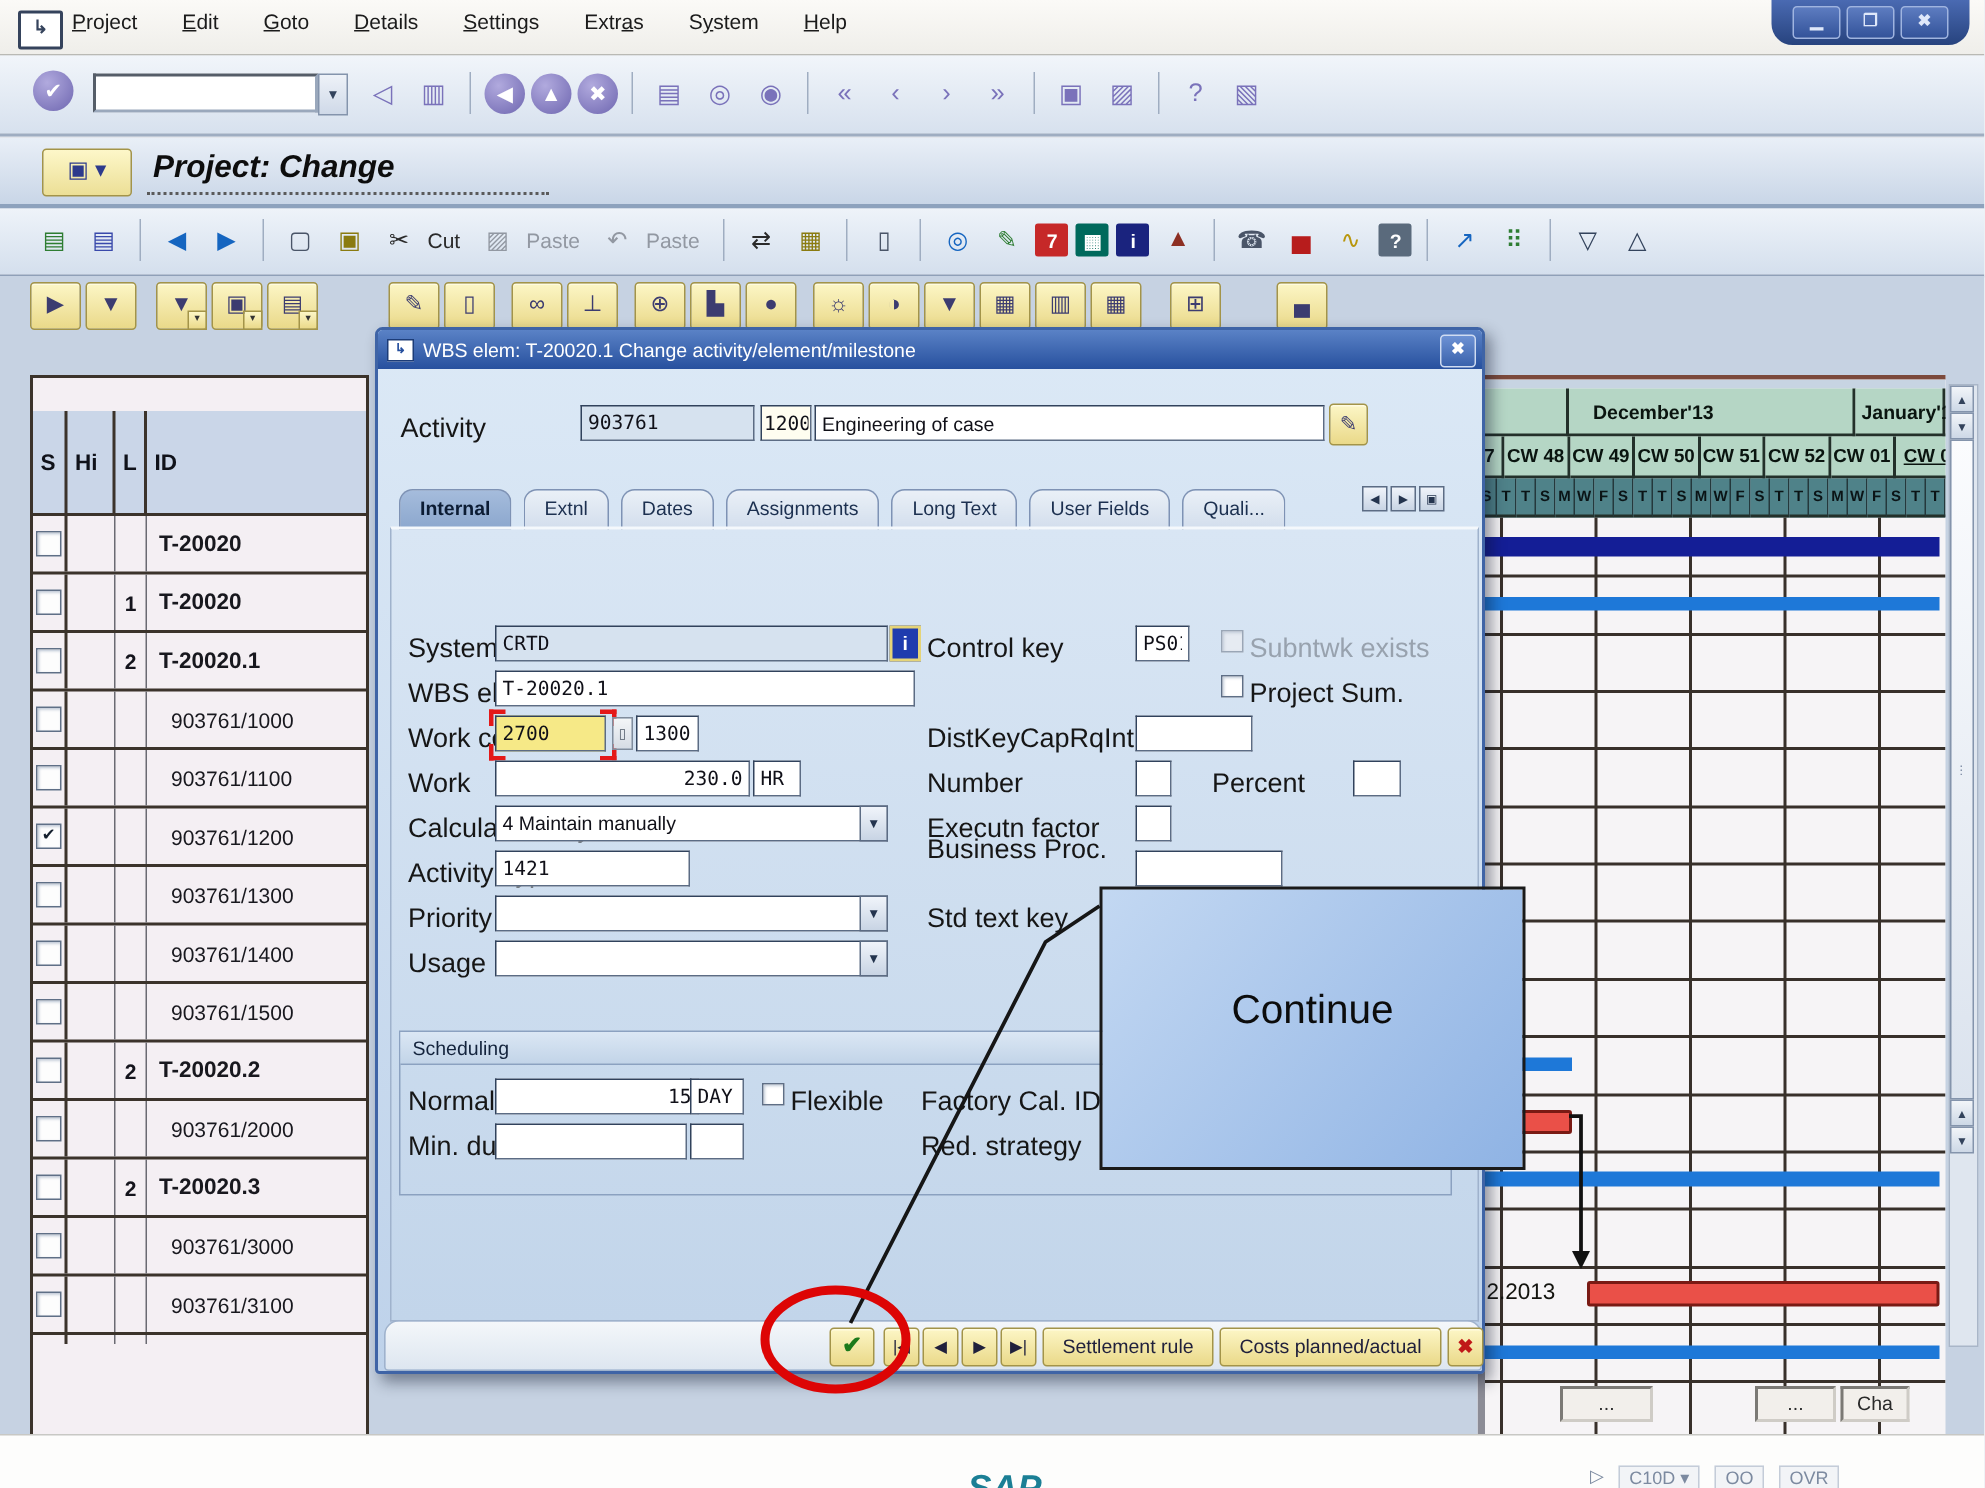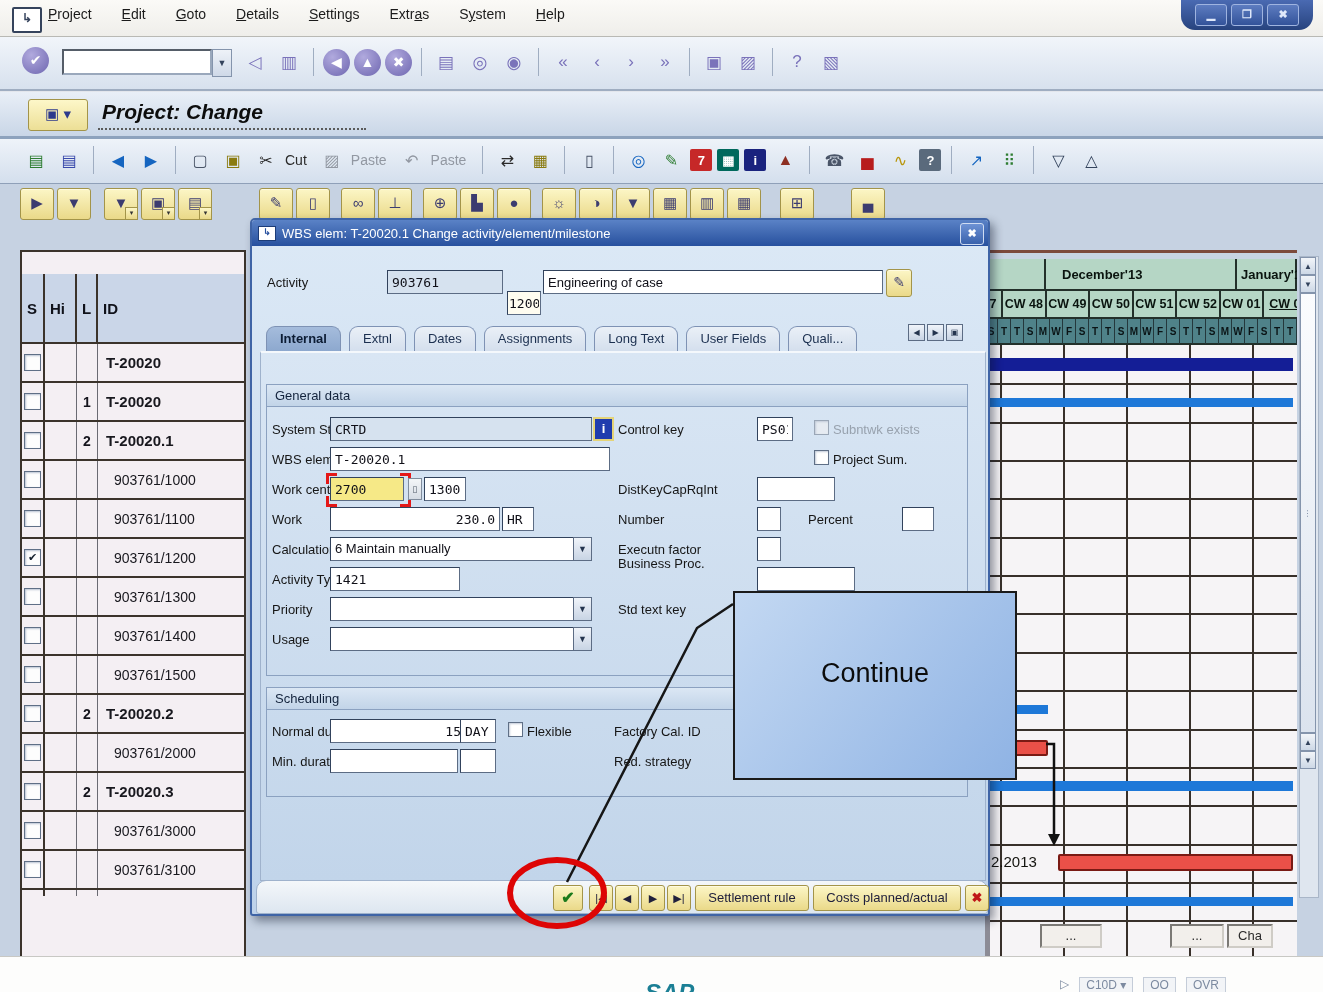--- a/index.html
+++ b/index.html
@@ -98,21 +98,21 @@
     background:linear-gradient(#dcE9f6,#bed2ea);border:2px solid #3f64a6;border-radius:5px 5px 3px 3px;
     box-shadow:4px 5px 10px rgba(10,20,40,.45);box-sizing:border-box;z-index:10;}
   #dlg-titlebar{position:absolute;left:0;top:0;width:100%;height:26px;border-radius:3px 3px 0 0;
     background:linear-gradient(#5a82c6,#27509e);display:flex;align-items:center;padding:0 6px;box-sizing:border-box;}
   #dlg-title-icon{width:16px;height:13px;background:#fff;border:1px solid #1c3c78;color:#27509e;
     font-size:9px;line-height:11px;text-align:center;font-weight:bold;margin-right:6px;}
   #dlg-title-text{color:#fff;font-size:13px;}
   #dlg-close{position:absolute;right:4px;top:3px;width:22px;height:20px;
     background:linear-gradient(#6d92d4,#3a62ac);border:1px solid #cfdcf2;border-radius:3px;
     color:#fff;font-size:11px;text-align:center;line-height:19px;font-weight:bold;}
-  .lbl{position:absolute;font-size:13px;color:#161616;white-space:nowrap;}
+  .lbl{position:absolute;font-size:18px;color:#161616;white-space:nowrap;}
   .lbl.dis{color:#98a2ae;}
   .fld{position:absolute;height:24px;background:#fff;border:1px solid #5c6c84;
     border-top-color:#31425c;border-left-color:#31425c;
     font:13px "DejaVu Sans Mono",monospace;color:#101018;padding:3px 4px;box-sizing:border-box;}
   .fld.ro{background:#d6e2ef;}
   .fld.num{text-align:right;}
   .dd-arrow{position:absolute;width:19px;height:24px;background:linear-gradient(#f0f4fa,#c8d4e4);
     border:1px solid #5c6c84;box-sizing:border-box;font-size:9px;color:#24344e;
     text-align:center;line-height:22px;}
   .grp{position:absolute;border:1px solid #8ba1c0;}
@@ -511,43 +511,40 @@
 
   <div id="dialog">
     <div id="dlg-titlebar">
       <div id="dlg-title-icon">↳</div>
       <div id="dlg-title-text">WBS elem: T-20020.1 Change activity/element/milestone</div>
     </div>
     <div id="dlg-close">✖</div>
 
     <div class="lbl" style="left:15px;top:55px;">Activity</div>
     <input class="fld ro" style="left: 135px; top: 50px; width: 116px;" value="903761">
-    <input class="fld" style="left: 255px; top: 50px; width: 34px; background: rgb(255, 253, 240); padding: 3px 1px; margin-top: 21px;" value="1200">
+    <input class="fld" style="left: 255px; top: 50px; width: 34px; background: rgb(255, 253, 240); padding: 3px 1px;" value="1200">
     <input class="fld" style="left: 291px; top: 50px; width: 340px; font-family: &quot;Liberation Sans&quot;, sans-serif;" value="Engineering of case">
     <div class="ybtn" style="position:absolute;left:634px;top:49px;width:24px;height:26px;font-size:14px;text-align:center;line-height:24px;">✎</div>
 
     <div id="dlg-tabs">
         <div class="tab active">Internal</div>
         <div class="tab">Extnl</div>
         <div class="tab">Dates</div>
         <div class="tab">Assignments</div>
         <div class="tab">Long Text</div>
         <div class="tab">User Fields</div>
         <div class="tab">Quali...</div>
       </div>
     <div id="dlg-tab-btns">
         <div class="tab-btn">◀</div>
         <div class="tab-btn">▶</div>
         <div class="tab-btn">▣</div>
       </div>
     <div id="dlg-content"></div>
 
-    <div class="grp" style="left:14px;top:164px;width:700px;height:290px;">
-      <div class="grp-h">General data</div>
-    </div>
     <div class="lbl" style="left:20px;top:202px;">System Status</div>
     <input class="fld ro" style="left: 78px; top: 197px; width: 262px;" value="CRTD">
     <div class="info-btn" style="left:341px;top:197px;">i</div>
     <div class="lbl" style="left:366px;top:202px;">Control key</div>
     <input class="fld" style="left: 505px; top: 197px; width: 36px;" value="PS01">
     <div class="cbx dis" style="left:562px;top:200px;"></div>
     <div class="lbl dis" style="left:581px;top:202px;">Subntwk exists</div>
 
     <div class="lbl" style="left:20px;top:232px;">WBS element</div>
     <input class="fld" style="left: 78px; top: 227px; width: 280px;" value="T-20020.1">
@@ -567,21 +564,21 @@
 
     <div class="lbl" style="left:20px;top:292px;">Work</div>
     <input class="fld num" style="left: 78px; top: 287px; width: 170px;" value="230.0">
     <input class="fld" style="left: 250px; top: 287px; width: 32px;" value="HR">
     <div class="lbl" style="left:366px;top:292px;">Number</div>
     <input class="fld" style="left: 505px; top: 287px; width: 24px;" value="">
     <div class="lbl" style="left:556px;top:292px;">Percent</div>
     <input class="fld" style="left: 650px; top: 287px; width: 32px;" value="">
 
     <div class="lbl" style="left:20px;top:322px;">Calculation key</div>
-    <div class="fld" style="left:78px;top:317px;width:262px;font-family:'Liberation Sans',sans-serif;">6 Maintain manually</div>
+    <div class="fld" style="left:78px;top:317px;width:262px;font-family:'Liberation Sans',sans-serif;">4 Maintain manually</div>
     <div class="dd-arrow" style="left:321px;top:317px;">▼</div>
     <div class="lbl" style="left:366px;top:322px;">Executn factor</div>
     <input class="fld" style="left: 505px; top: 317px; width: 24px;" value="">
 
     <div class="lbl" style="left:20px;top:352px;">Activity Type</div>
     <input class="fld" style="left: 78px; top: 347px; width: 130px;" value="1421">
     <div class="lbl" style="left:366px;top:336px;">Business Proc.</div>
     <input class="fld" style="left: 505px; top: 347px; width: 98px;" value="">
 
     <div class="lbl" style="left:20px;top:382px;">Priority</div>

